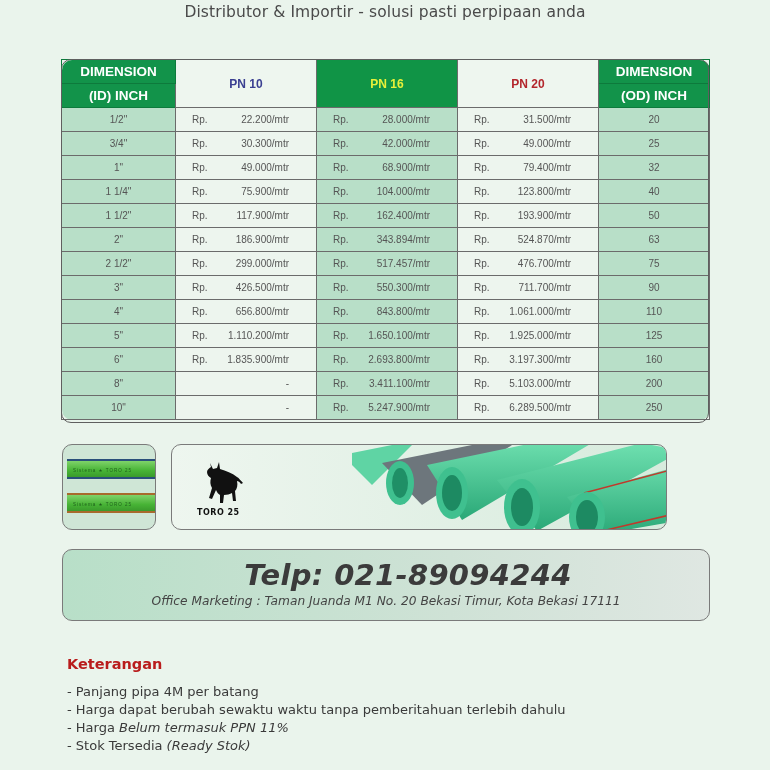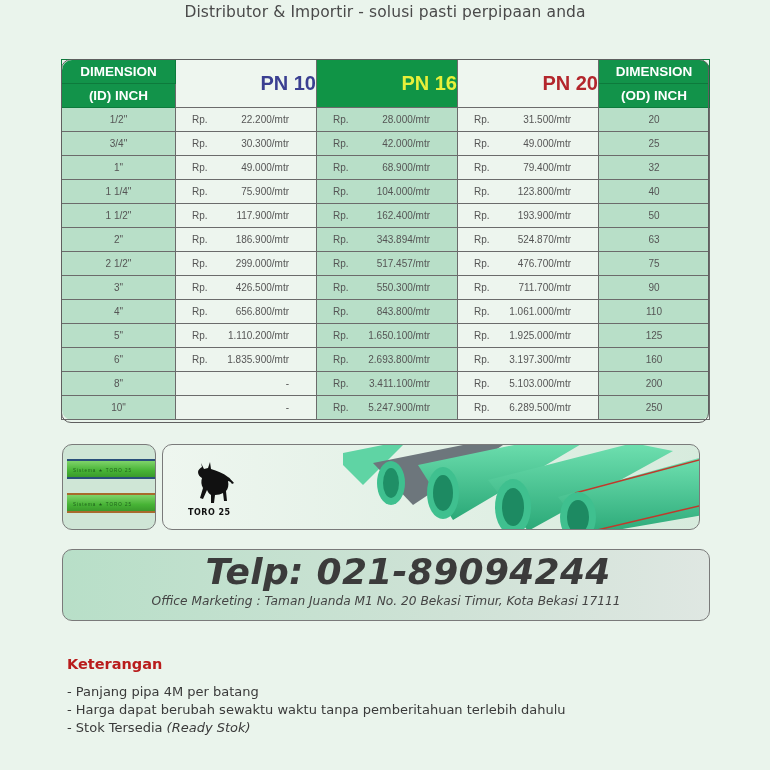--- a/index.html
+++ b/index.html
@@ -28,21 +28,21 @@
   .col-pn  { width: 141px; }
   .col-od  { width: 111px; }
   .price-table thead th { height: 24px; }
   th.h-dim {
     background: #12934a; color: #fff; font-weight: bold; font-size: 13.5px;
     text-align: center; border-color: #0d7a3c;
   }
   th.h-dim.tl { border-top-left-radius: 10px; }
   th.h-dim.tr { border-top-right-radius: 10px; }
   th.h-pn {
-    font-size: 20px; font-weight: bold; text-align: right;
+    font-size: 12px; font-weight: bold; text-align: center;
     background: #eef6ef;
   }
   th.h-pn10 { color: #3a3f91; }
   th.h-pn16 { background: #109446; color: #e8f03a; }
   th.h-pn20 { color: #b3262c; }
   td.dim { background: #b8dfc8; text-align: center; }
   td.price { position: relative; padding: 0 26px; }
   td.price.light { background: #edf5ee; }
   td.price.dark  { background: #b8dfc8; }
   td.price .rp { position: absolute; left: 16px; top: 6px; }
@@ -61,40 +61,40 @@
   }
   .thumb .pipe {
     position: absolute; left: 4px; width: 92px; height: 20px;
     background: linear-gradient(#7fd36a, #47b335 60%, #3a9a2c);
     font-size: 4px; color: #2a4; letter-spacing: 1px;
   }
   .thumb .pipe span { position: absolute; left: 6px; top: 7px; color: #1f5e1c; font-size: 4.5px; }
   .thumb .p1 { top: 14px; border-top: 2px solid #2a4f7a; border-bottom: 2px solid #2a4f7a; }
   .thumb .p2 { top: 48px; border-top: 2px solid #a86a2c; border-bottom: 2px solid #a86a2c; }
   .banner {
-    position: absolute; left: 162px; top: 444px; width: 538px; height: 86px;
+    position: absolute; left: 171px; top: 444px; width: 496px; height: 86px;
     border: 1px solid #7a7a7a; border-radius: 10px; overflow: hidden;
     background: linear-gradient(90deg, #eef6ef 0%, #d7ebdd 100%);
   }
   .bull { position: absolute; left: 24px; top: 14px; width: 50px; height: 48px; }
   .bull-label {
     position: absolute; left: 25px; top: 63px; font-family: "DejaVu Sans", sans-serif;
     font-weight: bold; font-size: 8px; color: #111; letter-spacing: 0.5px;
   }
   .pipes { position: absolute; left: 180px; top: 0; width: 360px; height: 86px; }
   
   .contact {
     position: absolute; left: 62px; top: 549px; width: 648px; height: 72px;
     border: 1px solid #7a7a7a; border-radius: 10px;
     background: linear-gradient(90deg, #b8dfc8 0%, #cfe2d6 60%, #dfe7e2 100%);
     text-align: center;
   }
   .phone {
     font-family: "DejaVu Sans", sans-serif; font-weight: bold; font-style: italic;
-    font-size: 36px; color: #3b3b3b; margin-top: 1px; letter-spacing: 0.3px; padding-left: 44px;
+    font-size: 29px; color: #3b3b3b; margin-top: 8px; letter-spacing: 0.3px; padding-left: 44px;
   }
   .address {
     font-family: "DejaVu Sans", sans-serif; font-style: italic;
     font-size: 12.2px; color: #444; margin-top: 2px;
   }
   
   .notes { position: absolute; left: 67px; top: 656px; font-family: "DejaVu Sans", sans-serif; }
   .notes h3 { font-size: 14.5px; font-weight: bold; color: #b91c1c; margin-bottom: 11px; }
   .notes ul { list-style: none; }
   .notes li { font-size: 13px; color: #3a3a3a; line-height: 18px; }
@@ -381,15 +381,16 @@
 <div class="contact">
   <div class="phone">Telp: 021-89094244</div>
   <div class="address">Office Marketing : Taman Juanda M1 No. 20 Bekasi Timur, Kota Bekasi 17111</div>
 </div>
 
 <div class="notes">
   <h3>Keterangan</h3>
   <ul id="notes-list">
       <li><span>- Panjang pipa 4M per batang</span></li>
       <li><span>- Harga dapat berubah sewaktu waktu tanpa pemberitahuan terlebih dahulu</span></li>
+      <li><span>- Harga </span><em>Belum termasuk PPN 11%</em></li>
       <li><span>- Stok Tersedia </span><em>(Ready Stok)</em></li>
     </ul>
 </div>
 
 </body></html>

